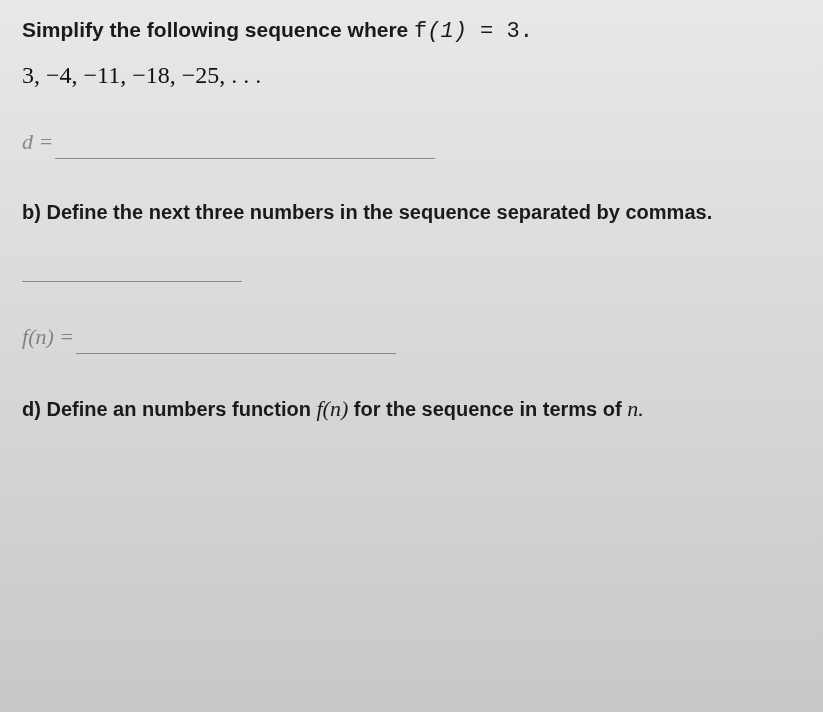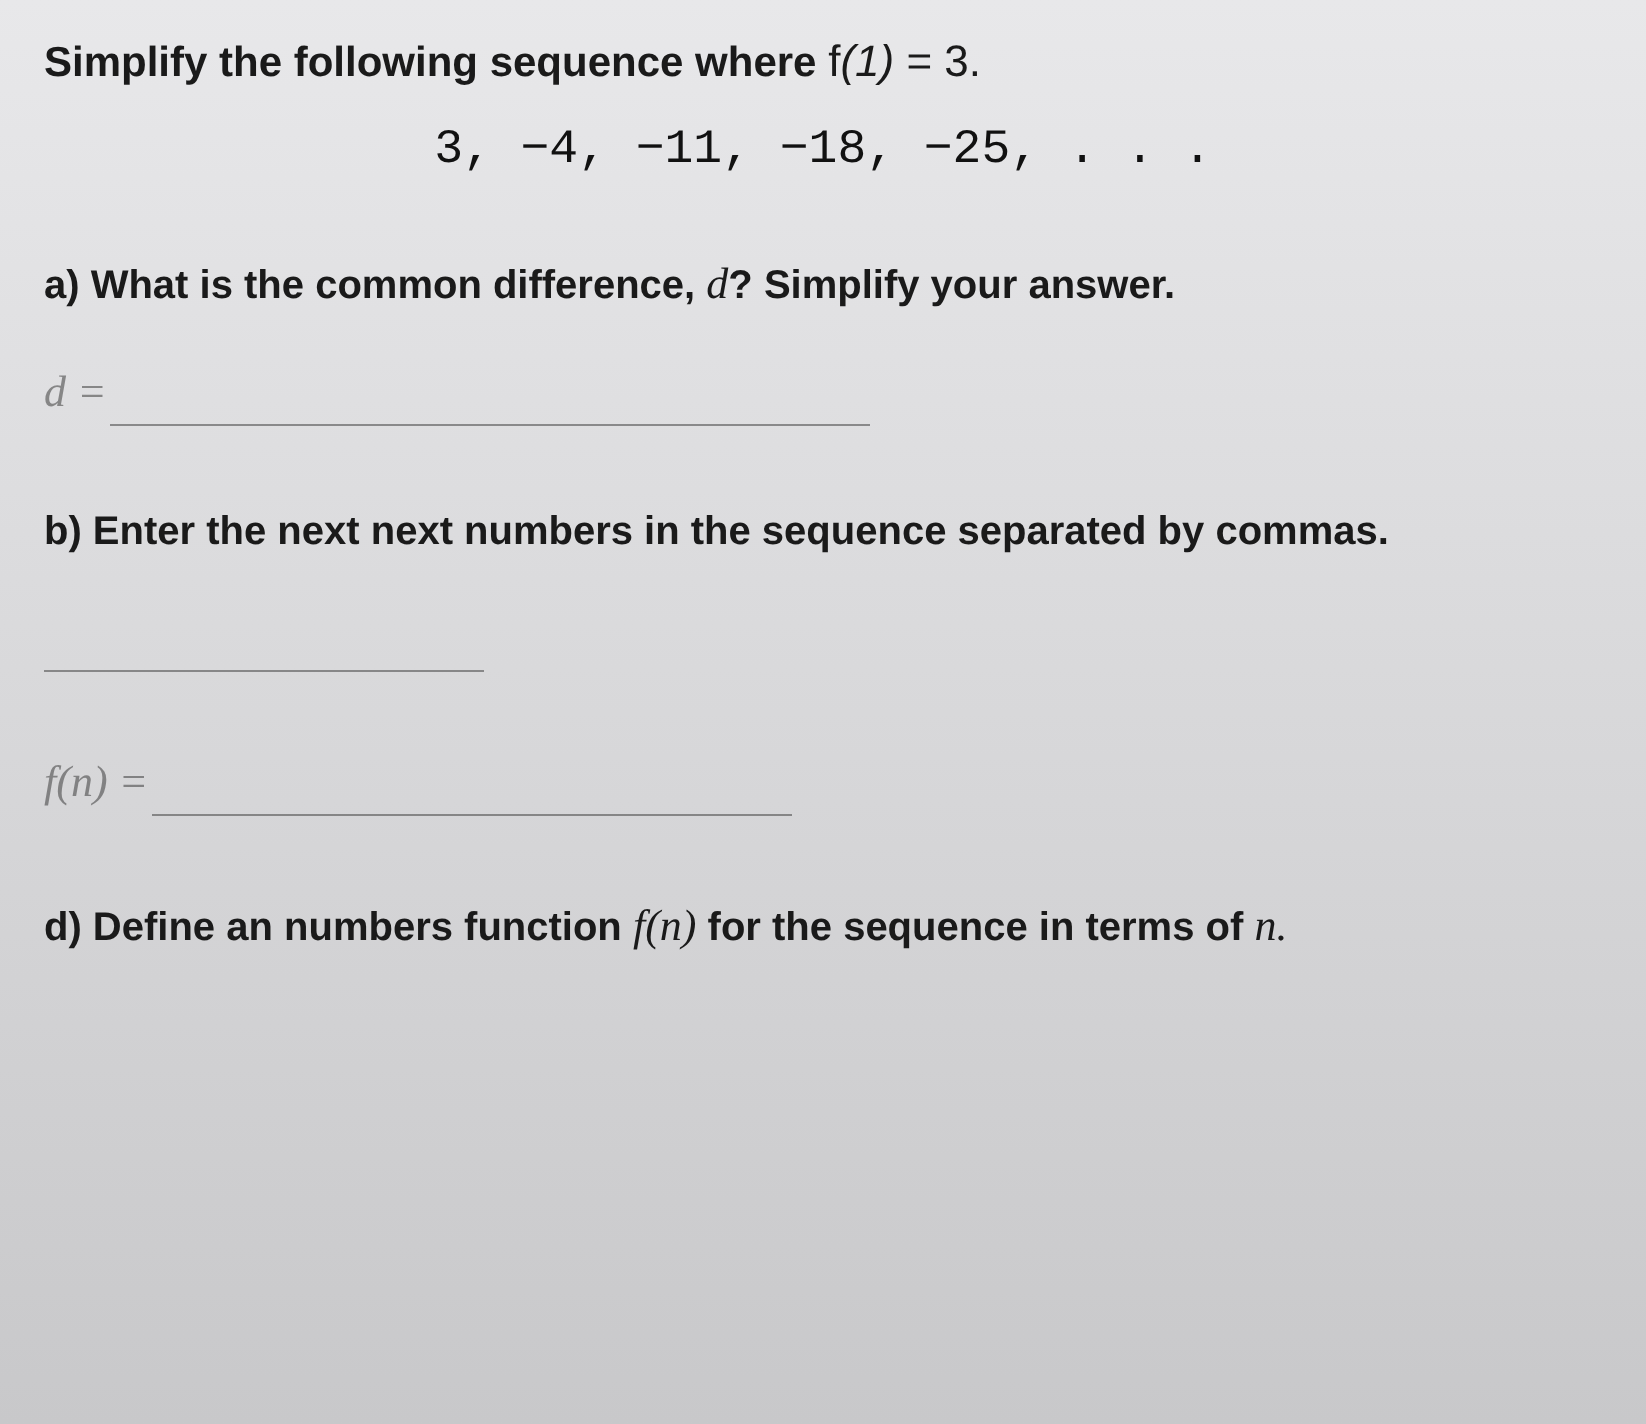--- a/index.html
+++ b/index.html
@@ -12,28 +12,28 @@
     padding: 18px 22px;
     overflow: hidden;
   }
   .intro {
     font-size: 21px;
     font-weight: 600;
     margin-bottom: 18px;
     color: #1a1a1a;
   }
   .intro .math {
-    font-family: Liberation Sans, sans-serif;
+    font-family: Liberation Mono, monospace;
     font-weight: normal;
     font-style: italic;
     font-size: 22px;
   }
   .sequence {
-    text-align: center;
-    font-family: Liberation Mono, monospace;
+    text-align: left;
+    font-family: Liberation Serif, serif;
     font-size: 24px;
     color: #111;
     margin: 0 0 40px 0;
   }
   .part {
     margin-top: 30px;
   }
   .question {
     font-size: 20px;
     font-weight: 600;
@@ -79,31 +79,28 @@
 </head>
 <body>
 
 <div class="intro">
   <span>Simplify the following sequence where </span><span class="math"><span class="upf">f</span>(1)</span><span class="math" style="font-style:normal"> = 3.</span>
 </div>
 
 <div class="sequence">3, −4, −11, −18, −25, . . .</div>
 
 <div class="part">
-  <div class="question">
-    <span>a) What is the common difference, </span><span class="math">d</span><span>? Simplify your answer.</span>
-  </div>
   <div class="answer-row">
     <span class="prefix">d =</span>
     <input type="text" class="input-line w-a" style="">
   </div>
 </div>
 
 <div class="part" style="margin-top:42px">
-  <div class="question">b) Enter the next next numbers in the sequence separated by commas.</div>
+  <div class="question">b) Define the next three numbers in the sequence separated by commas.</div>
   <div class="answer-row">
     <input type="text" class="input-line w-b" style="">
   </div>
 </div>
 
 <div class="part" style="margin-top:42px">
   <div class="answer-row">
     <span class="prefix"><span style="font-style:italic">f</span>(<span style="font-style:italic">n</span>) =</span>
     <input type="text" class="input-line w-c" style="">
   </div>

